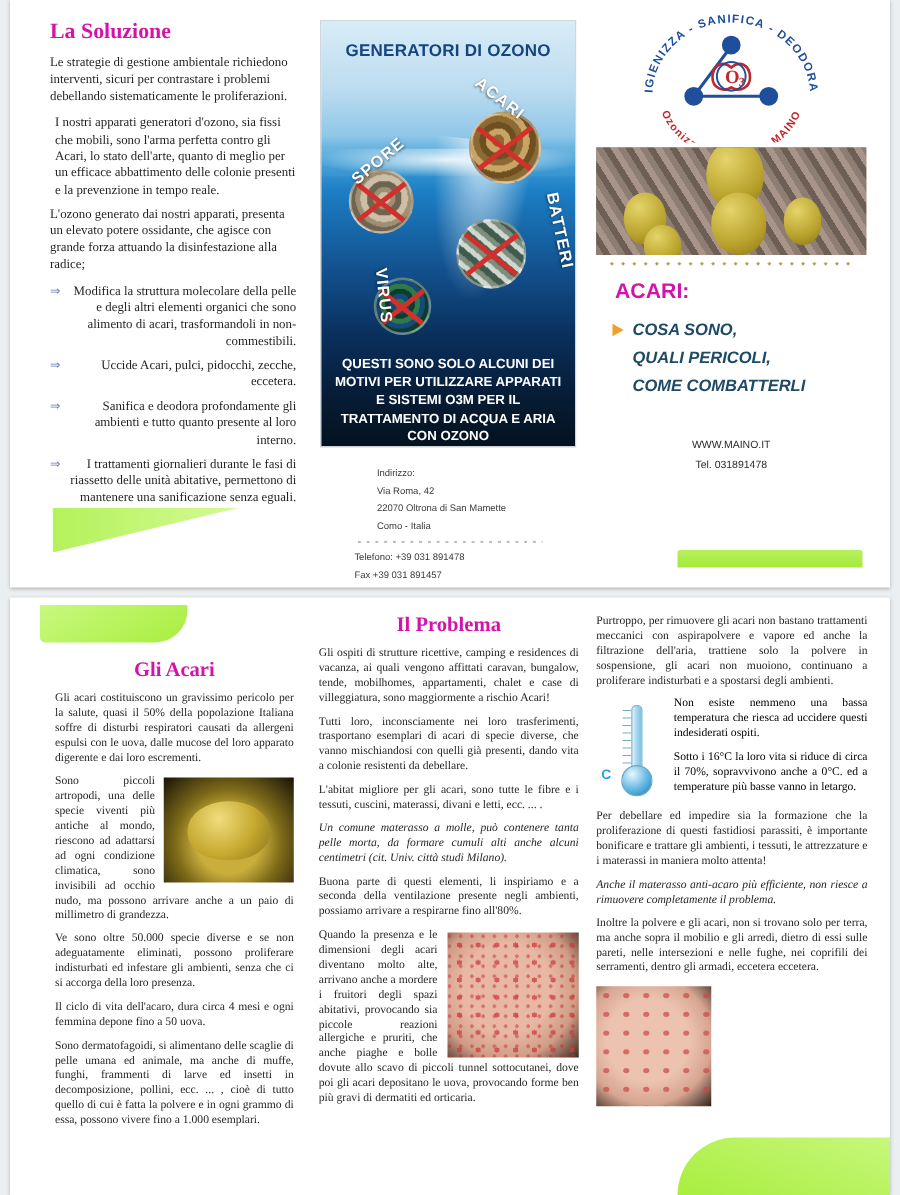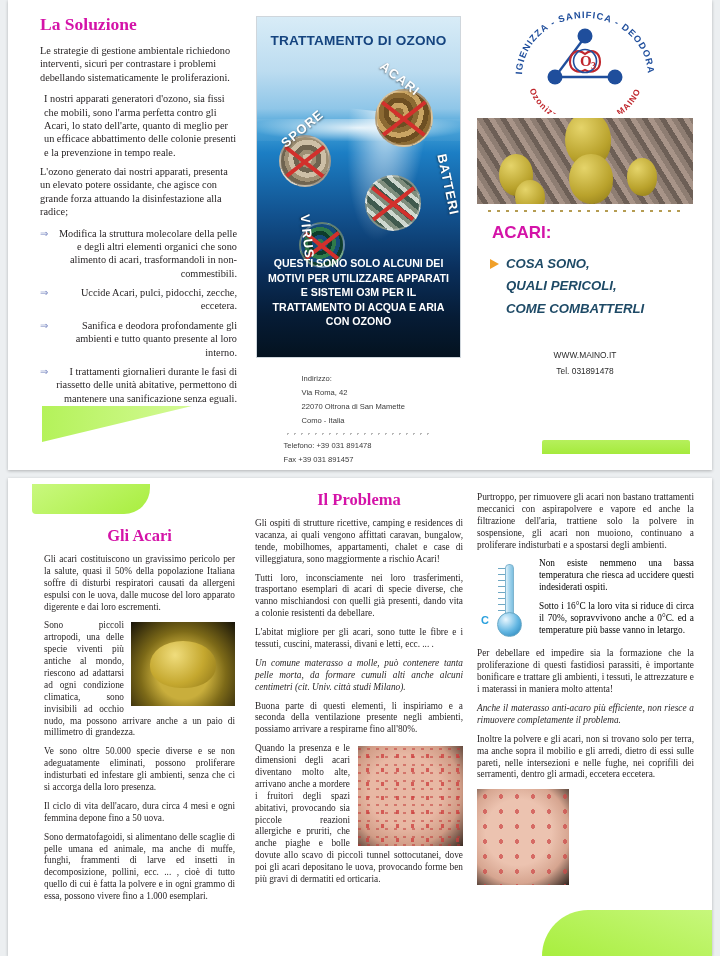--- a/index.html
+++ b/index.html
@@ -145,21 +145,21 @@
     position:absolute; color:#fff; font-family:"Liberation Sans", sans-serif;
     font-weight:bold; font-size:13px; letter-spacing:1px;
     text-shadow: 0 1px 2px rgba(0,0,0,.55);
   }
   .l-acari   { left:120px; top:54px;  transform: rotate(38deg); }
   .l-spore   { left:20px;  top:104px; transform: rotate(-40deg); }
   .l-batteri { left:160px; top:160px; transform: rotate(78deg); }
   .l-virus   { left:28px;  top:212px; transform: rotate(84deg); }
 
   .poster .caption {
-    position:absolute; left:6px; right:6px; bottom:28px;
+    position:absolute; left:6px; right:6px; bottom:0;
     color:#fff; text-align:center;
     font-family:"Liberation Sans", sans-serif;
     font-size:10.6px; font-weight:bold; line-height:1.38;
   }
 
   .contact {
     margin: 14px auto 0 auto; width: 150px;
     font-family:"Liberation Sans", sans-serif;
     font-size: 7.6px; color:#3a3a3a; line-height: 1.85;
   }
@@ -316,21 +316,21 @@
           <li>I trattamenti giornalieri durante le fasi di riassetto delle unità abitative, permettono di mantenere una sanificazione senza eguali.</li>
         </ul>
 
         <div class="wedge-tri"></div>
       </div>
 
       <div class="p1-mid">
         <div class="poster">
           <div class="waveline"></div>
           <div class="sun"></div>
-          <h2>TRATTAMENTO DI OZONO</h2>
+          <h2>GENERATORI DI OZONO</h2>
 
           <div class="germ g-acari">
             <div class="cross"></div>
             <div class="cross2"></div>
           </div>
           <div class="glabel l-acari">ACARI</div>
 
           <div class="germ g-spore">
             <div class="cross"></div>
             <div class="cross2"></div>

